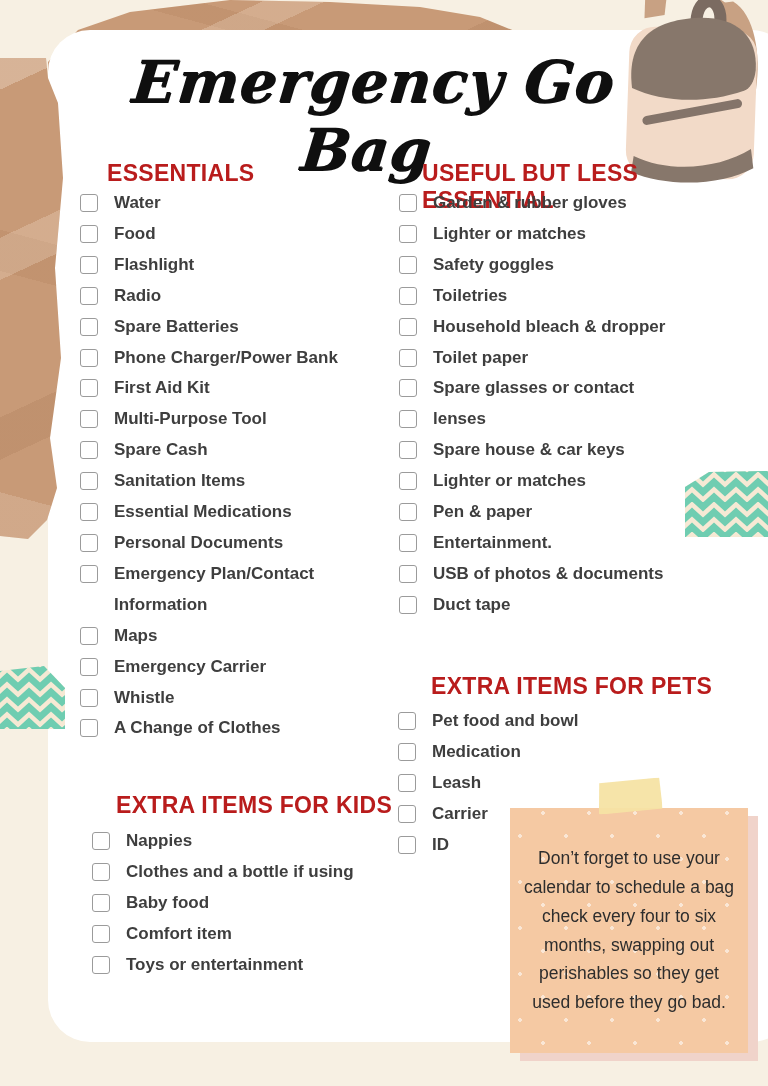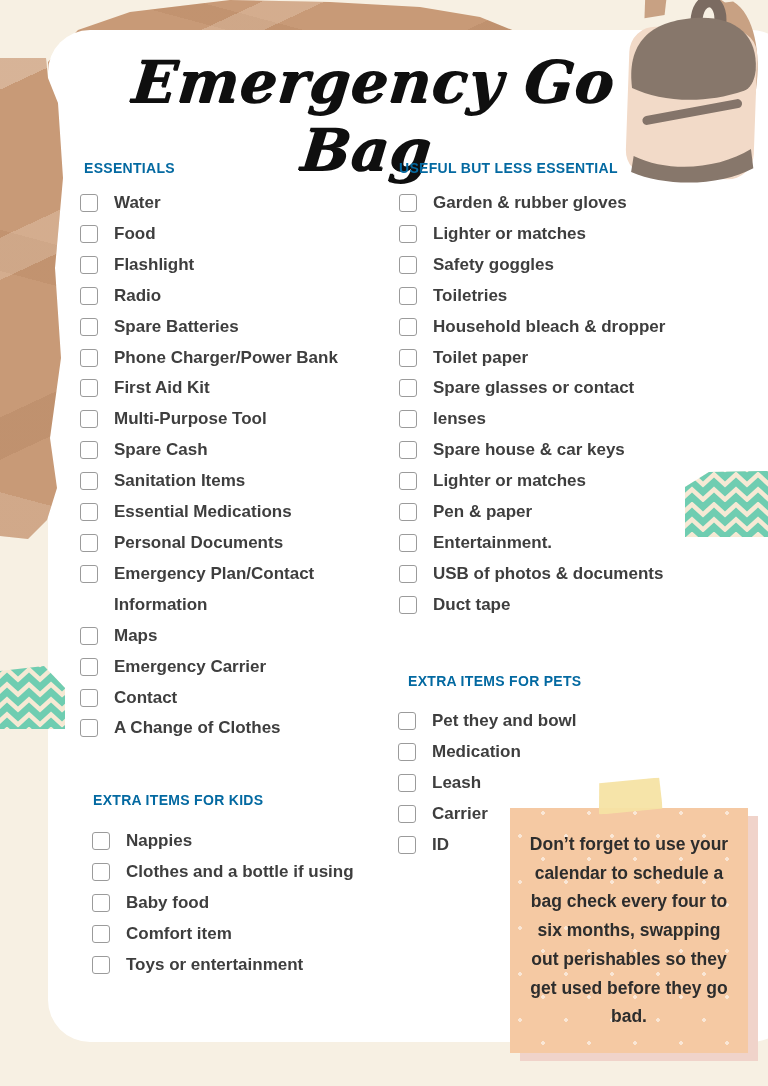--- a/index.html
+++ b/index.html
@@ -31,22 +31,22 @@
   
   #title{
     position:absolute;left:60px;top:48px;width:620px;z-index:3;
     font-family:"DejaVu Serif","Liberation Serif",serif;
     font-style:italic;font-weight:700;font-size:58px;color:#0f0f0f;
     text-align:center;transform:skewX(-6deg);letter-spacing:1px;
     text-shadow:1px 1px 0 #0f0f0f;
   }
   
   .heading{
-    position:absolute;z-index:3;font-weight:700;font-size:14px;
-    color:#0369a1;letter-spacing:.3px;
+    position:absolute;z-index:3;font-weight:700;font-size:23px;
+    color:#b91c1c;letter-spacing:.3px;margin-left:23px;
   }
   .list{position:absolute;z-index:3;}
   .row{display:flex;align-items:flex-start;min-height:30.9px;font-weight:bold;}
   .cb{
     flex:0 0 auto;width:16px;height:16px;margin:6px 16px 0 0;
     border:1.6px solid #9b9b9b;border-radius:3px;background:#fff;
   }
   .lbl{font-size:17px;color:#3e3e3e;line-height:30.9px;}
   #essentials-heading{left:84px;top:160px;}
   #essentials-list{left:80px;top:188px;width:285px;}
@@ -58,21 +58,21 @@
   #pets-list{left:398px;top:706px;width:230px;}
   
   #note-box{
     position:absolute;left:510px;top:808px;width:238px;height:245px;z-index:4;
     background:#f5c9a3;box-shadow:10px 8px 0 #f0d3ca;
     background-image:
       radial-gradient(circle,rgba(255,255,255,.55) 1.8px,transparent 2px),
       radial-gradient(circle,rgba(255,255,255,.55) 1.8px,transparent 2px);
     background-size:46px 46px,46px 46px;
     background-position:10px 28px,33px 51px;
-    display:flex;align-items:center;justify-content:center;font-weight:bold;
+    display:flex;align-items:center;justify-content:center;
   }
   #note-text{
     width:214px;font-size:17.5px;line-height:1.64;color:#2d2d2d;
     text-align:center;
   }
   #note-tape{
     position:absolute;left:598px;top:779px;width:64px;height:34px;z-index:5;
     background:#f6e3a4;opacity:.95;border-radius:2px;transform:rotate(-3deg);
     clip-path:polygon(3% 8%,97% 0,100% 92%,0 100%);
   }
@@ -172,21 +172,21 @@
       <div class="row">
         <span class="cb"></span>
         <span class="lbl">Maps</span>
       </div>
       <div class="row">
         <span class="cb"></span>
         <span class="lbl">Emergency Carrier</span>
       </div>
       <div class="row">
         <span class="cb"></span>
-        <span class="lbl">Contact</span>
+        <span class="lbl">Whistle</span>
       </div>
       <div class="row">
         <span class="cb"></span>
         <span class="lbl">A Change of Clothes</span>
       </div>
     </div>
 
   <div id="useful-heading" class="heading">USEFUL BUT LESS ESSENTIAL</div>
   <div id="useful-list" class="list">
       <div class="row">
@@ -268,21 +268,21 @@
       <div class="row">
         <span class="cb"></span>
         <span class="lbl">Toys or entertainment</span>
       </div>
     </div>
 
   <div id="pets-heading" class="heading">EXTRA ITEMS FOR PETS</div>
   <div id="pets-list" class="list">
       <div class="row">
         <span class="cb"></span>
-        <span class="lbl">Pet they and bowl</span>
+        <span class="lbl">Pet food and bowl</span>
       </div>
       <div class="row">
         <span class="cb"></span>
         <span class="lbl">Medication</span>
       </div>
       <div class="row">
         <span class="cb"></span>
         <span class="lbl">Leash</span>
       </div>
       <div class="row">

